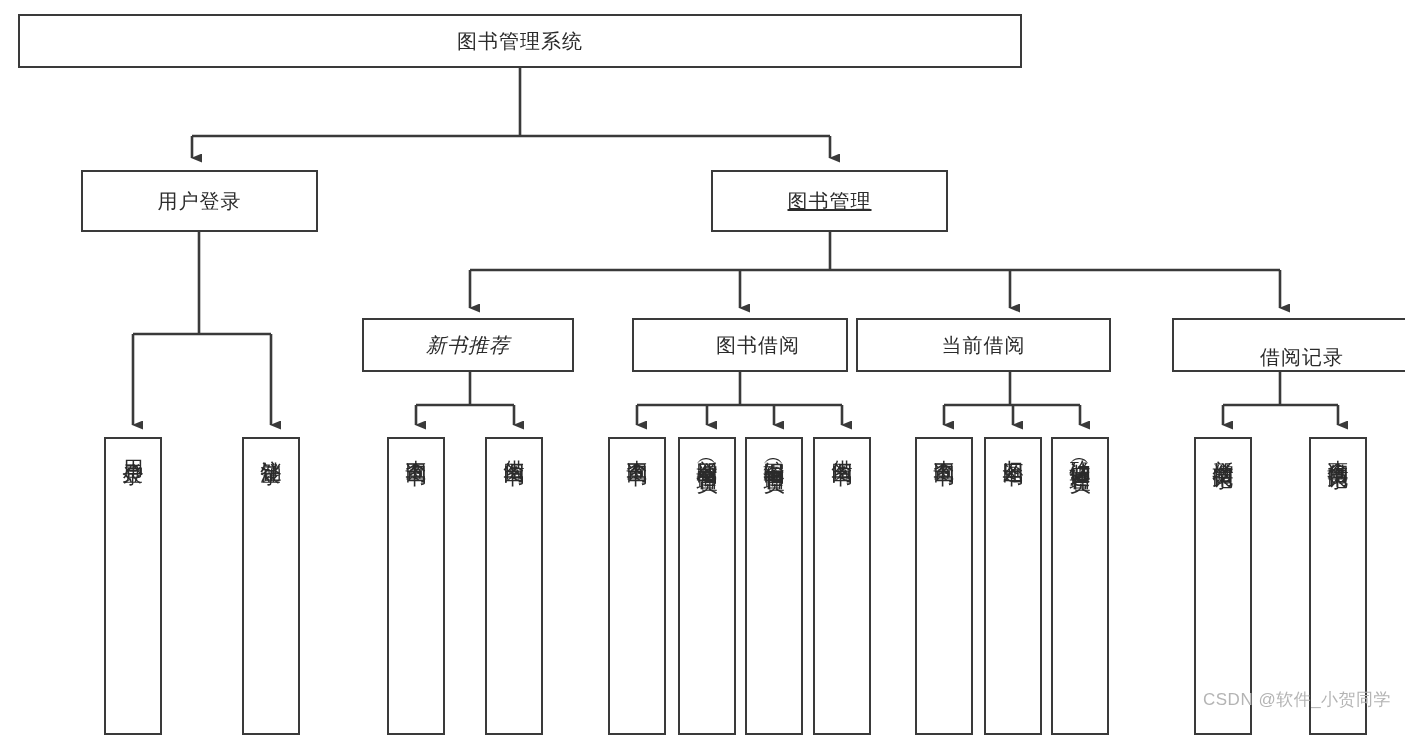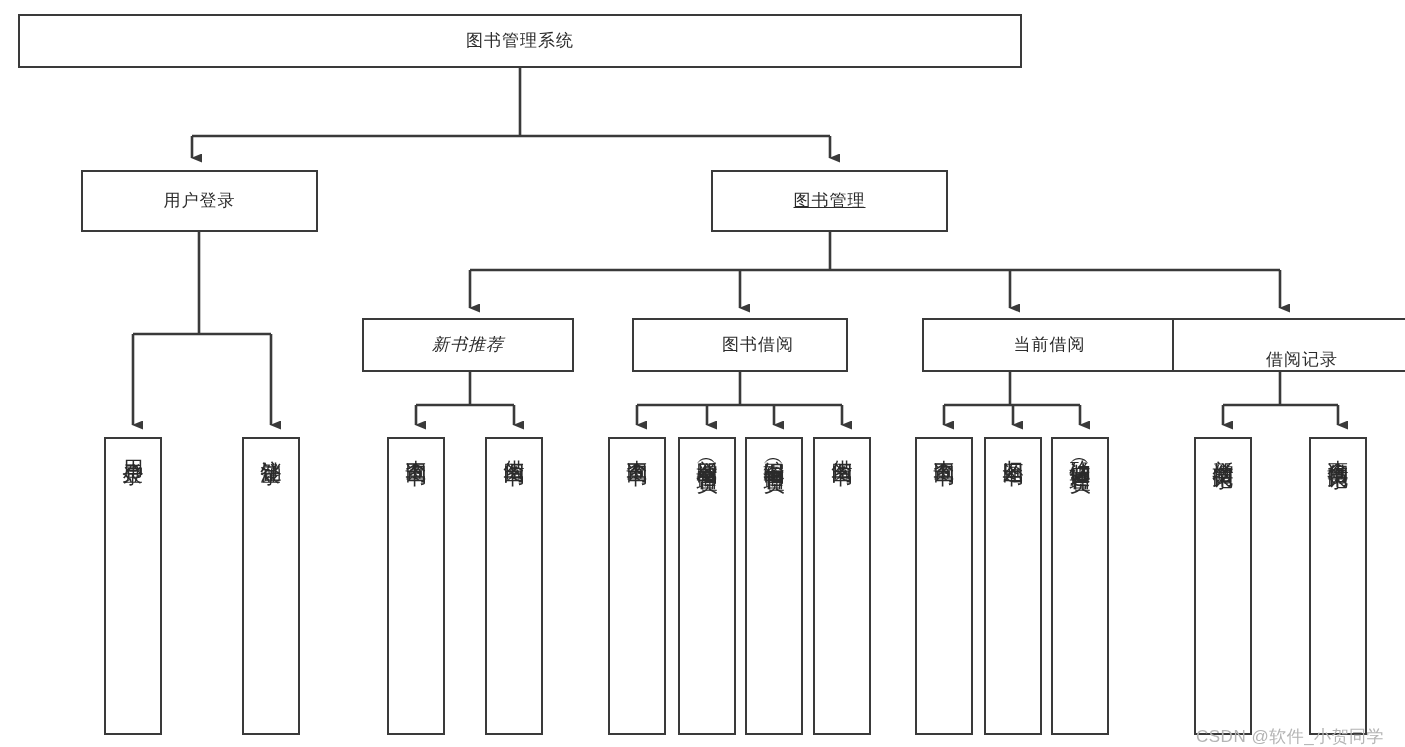--- a/index.html
+++ b/index.html
@@ -31,21 +31,21 @@
     position: absolute;
     box-sizing: border-box;
     border: 2px solid #3a3a3a;
     background: #ffffff;
     display: flex;
     align-items: center;
     justify-content: center;
     text-align: center;
   }
   .node-label {
-    font-size: 17px;
+    font-size: 20px;
     line-height: 1.25;
     letter-spacing: 1px;
     color: #2b2b2b;
     white-space: nowrap;
   }
   .node.vertical {
     align-items: flex-start;
     padding-top: 4px;
   }
   .node.vertical .node-label {
@@ -133,21 +133,21 @@
   </div>
 
   <div class="node" style="left:362px; top:318px; width:212px; height:54px;font-style:italic;">
     <span class="node-label">新书推荐</span>
   </div>
 
   <div class="node" style="left:632px; top:318px; width:216px; height:54px;padding-left:36px;">
     <span class="node-label">图书借阅</span>
   </div>
 
-  <div class="node" style="left:922px; top:318px; width:255px; height:54px;">
+  <div class="node" style="left:856px; top:318px; width:255px; height:54px;">
     <span class="node-label">当前借阅</span>
   </div>
 
   <div class="node" style="left:1172px; top:318px; width:260px; height:54px;align-items:flex-end;">
     <span class="node-label">借阅记录</span>
   </div>
 
   <div class="node vertical" style="left:104px; top:437px; width:58px; height:298px;">
     <span class="node-label">用户登录</span>
   </div>
@@ -193,15 +193,15 @@
   </div>
 
   <div class="node vertical" style="left:1194px; top:437px; width:58px; height:298px;">
     <span class="node-label">新增借阅记录</span>
   </div>
 
   <div class="node vertical" style="left:1309px; top:437px; width:58px; height:298px;">
     <span class="node-label">查询借阅记录</span>
   </div>
 
-  <div class="watermark" style="left:1196px; top:725px;">CSDN @软件_小贺同学</div>
+  <div class="watermark" style="left:1196px; top:688px;padding-left:7px;">CSDN @软件_小贺同学</div>
 
 </div>
 
 </body></html>

